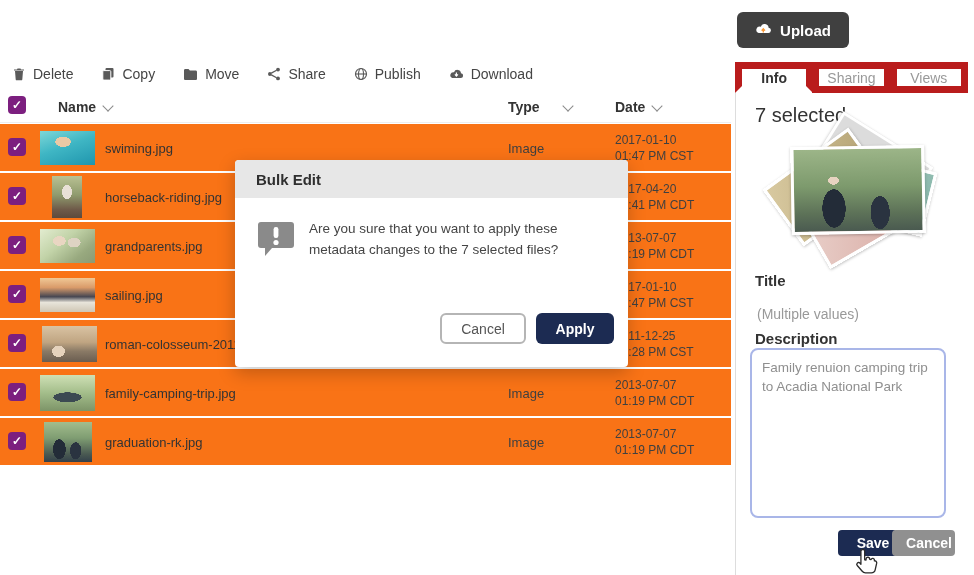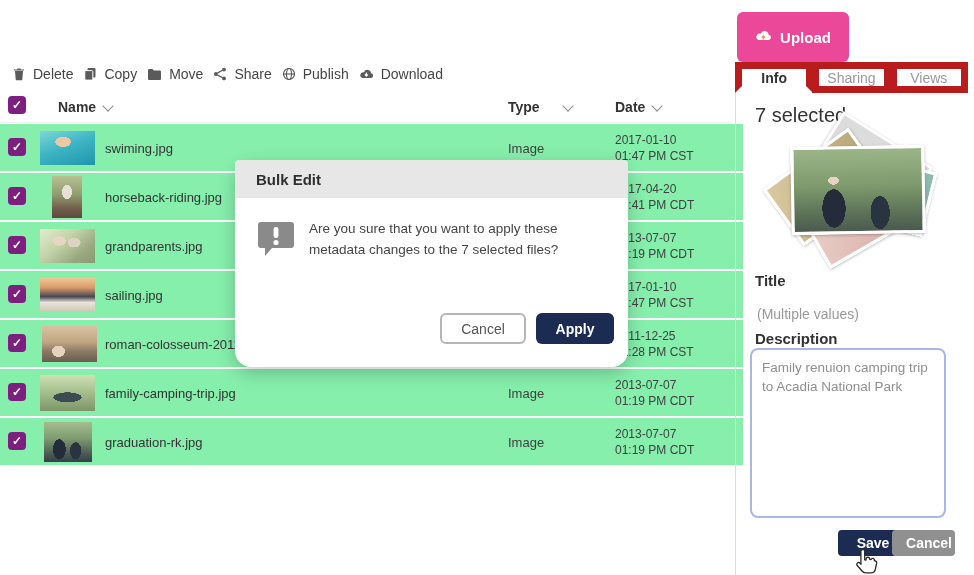--- a/index.html
+++ b/index.html
@@ -1,62 +1,62 @@
 <!DOCTYPE html>
 <html><head>
 <meta charset="utf-8">
 <style>
   html,body{margin:0;padding:0;background:#fff;}
   .page{position:relative;width:974px;height:575px;background:#fff;overflow:hidden;
         font-family:"Liberation Sans",sans-serif;color:#333;}
 
   
-  .toolbar{position:absolute;left:12px;top:66px;display:flex;gap:10px;align-items:center;}
+  .toolbar{position:absolute;left:12px;top:66px;display:flex;gap:28px;align-items:center;}
   .tb-item{display:flex;align-items:center;gap:7px;font-size:14px;color:#454545;cursor:pointer;}
   .tb-item svg{display:block;}
 
   
   .thead{position:absolute;left:0;top:96px;width:731px;height:26px;border-bottom:1px solid #eee;}
   .thead .col{position:absolute;top:3px;font-weight:bold;font-size:14px;color:#333;display:flex;align-items:center;}
   .chev{width:7px;height:7px;border-right:1.7px solid #8a8a8a;border-bottom:1.7px solid #8a8a8a;
         transform:rotate(45deg);display:inline-block;margin-left:8px;margin-bottom:3px;}
   .cbx{width:18px;height:18px;background:#7C1F7F;border-radius:4px;display:inline-block;position:relative;}
   .cbx::after{content:"\2713";position:absolute;left:0;top:0;width:18px;height:18px;line-height:18px;
         text-align:center;color:#fff;font-size:12px;font-weight:bold;}
   .rows{position:absolute;left:0;top:124px;width:731px;}
-  .row{position:relative;width:731px;height:47px;background:#86efac;margin-bottom:2px;padding-left:12px;}
+  .row{position:relative;width:731px;height:47px;background:#f97316;margin-bottom:2px;}
   .row .cbx{position:absolute;left:8px;top:14px;}
   .thumb{position:absolute;top:50%;transform:translateY(-50%);}
   .fname{position:absolute;left:105px;top:50%;transform:translateY(-50%);font-size:13px;color:#333;white-space:nowrap;}
   .ftype{position:absolute;left:508px;top:50%;transform:translateY(-50%);font-size:13px;color:#404040;}
   .fdate{position:absolute;left:615px;top:50%;transform:translateY(-50%);font-size:12px;color:#404040;line-height:16px;}
   .fdate span{display:block;}
   .t1{left:40px;width:55px;height:34px;background:radial-gradient(ellipse 9px 6px at 42% 32%,#ecc9a5 85%,rgba(0,0,0,0) 86%),linear-gradient(160deg,#7ed7d8 0%,#3fb6c4 45%,#1f95ad 100%);}
   .t2{left:52px;width:30px;height:42px;background:radial-gradient(ellipse 6px 9px at 50% 38%,#e8e0d6 80%,rgba(0,0,0,0) 81%),linear-gradient(180deg,#b9c193 0%,#8f9b6e 45%,#6e5a49 80%,#5c4a3c 100%);}
   .t3{left:40px;width:55px;height:34px;background:radial-gradient(ellipse 8px 6px at 35% 35%,#e9d6c2 80%,rgba(0,0,0,0) 81%),radial-gradient(ellipse 8px 6px at 62% 40%,#ded3c3 80%,rgba(0,0,0,0) 81%),linear-gradient(140deg,#e3ecd0 0%,#c2d3a8 40%,#98a97f 75%,#8a9a74 100%);}
   .t4{left:40px;width:55px;height:34px;background:linear-gradient(180deg,#f0c896 0%,#d99b6a 28%,#474752 55%,#e8e4da 72%,#cfc6b4 100%);}
   .t5{left:42px;width:55px;height:36px;background:radial-gradient(ellipse 8px 7px at 30% 70%,#e5d2bc 80%,rgba(0,0,0,0) 81%),linear-gradient(180deg,#d9c3a3 0%,#c0a582 45%,#8a7a66 70%,#6a5d50 100%);}
   .t6{left:40px;width:55px;height:36px;background:radial-gradient(ellipse 20px 7px at 50% 62%,#3c4a52 70%,rgba(0,0,0,0) 71%),linear-gradient(180deg,#cfe0b5 0%,#a3bd8a 50%,#7d9468 100%);}
   .t7{left:44px;width:48px;height:40px;background:radial-gradient(ellipse 9px 14px at 32% 68%,#232c38 70%,rgba(0,0,0,0) 71%),radial-gradient(ellipse 8px 12px at 66% 72%,#2a3340 70%,rgba(0,0,0,0) 71%),linear-gradient(180deg,#a3bd8d 0%,#7f9d72 40%,#4a5a52 80%,#33404a 100%);}
 
   
-  .modal{position:absolute;left:235px;top:160px;width:393px;height:207px;background:#fff;border-radius:16px;
+  .modal{position:absolute;left:235px;top:160px;width:393px;height:207px;background:#fff;border-radius:4px;
          box-shadow:0 6px 18px rgba(0,0,0,.22);z-index:5;}
   .modal-head{height:38px;background:#e7e7e7;border-radius:4px 4px 0 0;display:flex;align-items:center;}
   .modal-title{font-size:15px;font-weight:bold;color:#2f2f2f;margin-left:21px;}
   .modal-msg{position:absolute;left:74px;top:58px;width:292px;font-size:13.5px;line-height:21px;color:#454545;}
   .warn-icon{position:absolute;left:21px;top:60px;}
   .modal-btn{position:absolute;top:153px;height:31px;border-radius:6px;font-size:14px;display:flex;
              align-items:center;justify-content:center;cursor:pointer;box-sizing:border-box;}
   .btn-cancel{left:205px;width:86px;background:#fff;border:2px solid #b5b5b5;color:#555;}
   .btn-apply{left:301px;width:78px;background:#1C2B52;color:#fff;font-weight:bold;}
 
   
   .side-border{position:absolute;left:735px;top:62px;width:1px;height:513px;background:#ddd;}
-  .btn-upload{position:absolute;left:737px;top:12px;width:112px;height:50px;background:#ec4899;border-radius:6px;
+  .btn-upload{position:absolute;left:737px;top:12px;width:112px;height:36px;background:#404040;border-radius:6px;
               color:#fff;font-weight:bold;font-size:15px;display:flex;align-items:center;justify-content:center;gap:8px;cursor:pointer;}
   .btn-newfolder{position:absolute;left:856px;top:12px;width:112px;height:36px;background:#1C2B52;border-radius:6px;
               color:#fff;font-weight:bold;font-size:15px;display:flex;align-items:center;justify-content:center;gap:8px;cursor:pointer;}
   .tabs{position:absolute;left:735px;top:62px;width:233px;height:31px;display:flex;box-sizing:border-box;}
   .tab{flex:1;display:flex;align-items:center;justify-content:center;font-size:14px;color:#999;
        border:7px solid #b91c1c;margin-left:-1px;box-sizing:border-box;cursor:pointer;background:#fff;}
   .tab:first-child{margin-left:0;}
   .tab.active{color:#333;font-weight:bold;border-bottom-color:transparent;}
   .sel-count{position:absolute;left:755px;top:104px;font-size:20px;font-weight:normal;color:#333;}
   .stack{position:absolute;left:765px;top:120px;width:185px;height:145px;}

